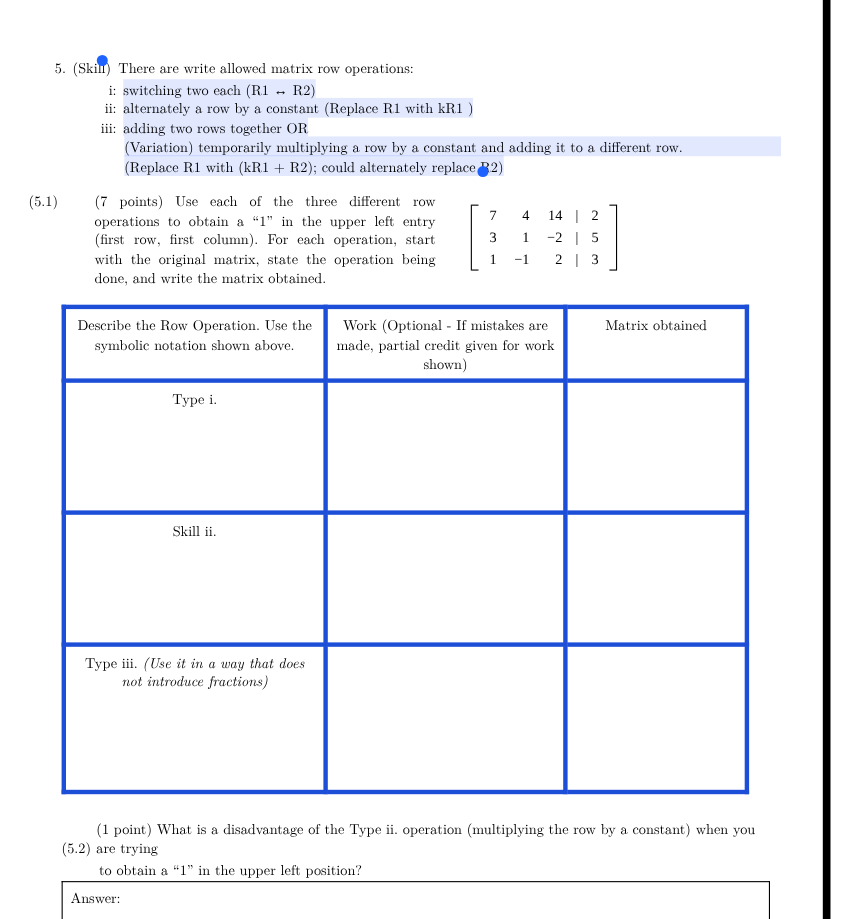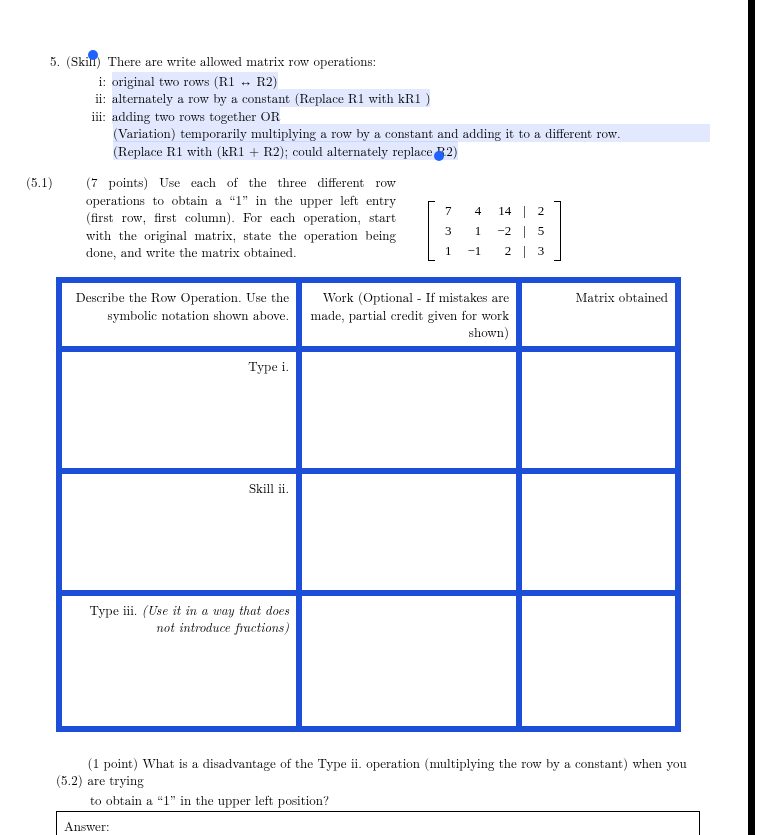--- a/index.html
+++ b/index.html
@@ -64,21 +64,21 @@
     height: 10px;
     background: #1e62ff;
     border-radius: 50%;
     position: absolute;
     transform: translate(-50%, -50%);
   }
   
   .fiveone {
     margin-top: 14px;
     display: flex;
-    align-items: flex-end;
+    align-items: center;
     gap: 32px;
     margin-left: 18px;
   }
   .fiveone-text {
     flex: 1;
     max-width: 340px;
   }
   .fiveone-label {
     width: 34px;
   }
@@ -144,24 +144,24 @@
     padding: 1px 4px;
   }
   
   .ans-table {
     border-collapse: collapse;
     width: 625px;
     margin: 16px 0 0 18px;
     table-layout: fixed;
   }
   .ans-table th, .ans-table td {
-    border: 6px solid #1d4ed8;
+    border: 4px solid #1d4ed8;
     padding: 5px 7px;
     vertical-align: top;
-    text-align: right;
+    text-align: center;
     font-weight: normal;
   }
   .ans-table th.c1 { width: 220px; }
   .ans-table th.c2 { width: 200px; }
   .ans-table th.c3 { width: auto; }
   .ans-table td.tall { height: 106px; }
   .ans-table td.taller { height: 120px; }
   .italic { font-style: italic; }
   
   .fivetwo {
@@ -196,21 +196,21 @@
         <span class="q5-skill">(Skill)</span>
         <span class="dot" style="left:27px; top:3px;"></span>
       </span>
       <span>&nbsp;</span>
       <span>There are write allowed matrix row operations:</span>
     </div>
 
     <div class="ops">
       <div class="op">
         <span class="op-label">i:</span>
-        <span class="hl"><span>original two rows (R1 ↔ R2)</span></span>
+        <span class="hl"><span>switching two each (R1 ↔ R2)</span></span>
       </div>
       <div class="op">
         <span class="op-label">ii:</span>
         <span class="hl"><span>alternately a row by a constant (Replace R1 with kR1 )</span></span>
       </div>
       <div class="op">
         <span class="op-label">iii:</span>
         <span class="hl"><span>adding two rows together OR</span></span>
       </div>
       <div class="op-sub" style="position:relative;">

